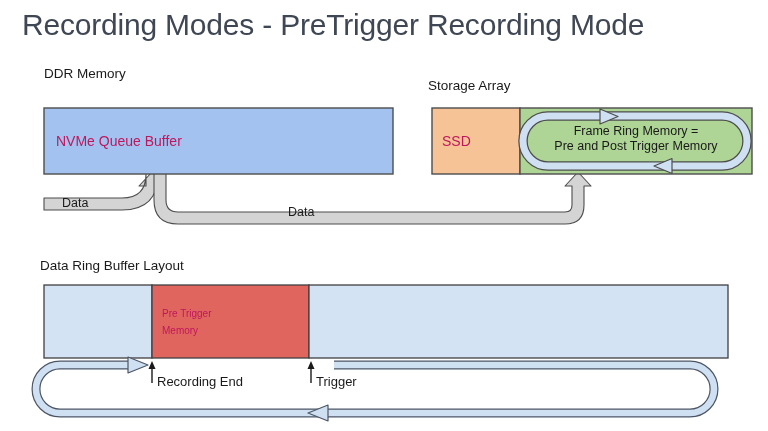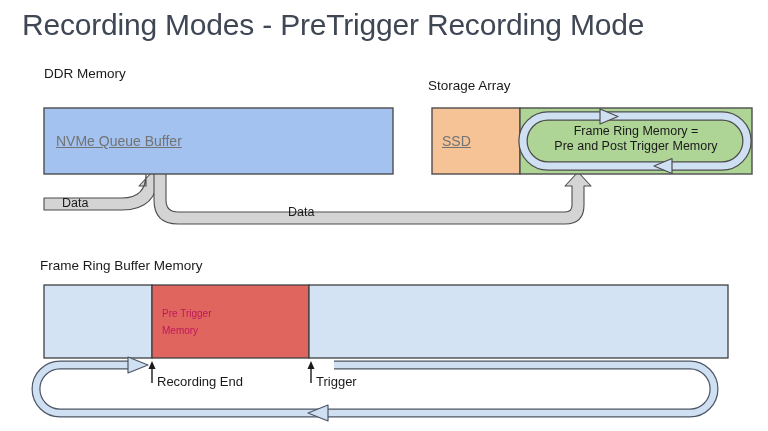--- a/index.html
+++ b/index.html
@@ -36,22 +36,21 @@
     color: #3f4654;
     letter-spacing: -0.2px;
     white-space: nowrap;
   }
   .section-label {
     font-size: 13.5px;
     color: #1a1a1a;
   }
   .box-label {
     font-size: 14px;
-    color: #737373;
-    text-decoration: underline;
+    color: #be185d;
   }
   .ring-label {
     font-size: 12.5px;
     color: #1a1a1a;
     text-align: center;
     line-height: 15px;
   }
   .pipe-label {
     font-size: 12.5px;
     color: #1a1a1a;
@@ -170,21 +169,21 @@
 
   <div class="lbl box-label" style="left:442px; top:133px;">SSD</div>
 
   <div class="lbl ring-label" style="left:560px; top:124px; width:152px;">Frame Ring Memory =</div>
   <div class="lbl ring-label" style="left:548px; top:139px; width:176px;">Pre and Post Trigger Memory</div>
 
   <div class="lbl pipe-label" style="left:62px; top:196px;">Data</div>
 
   <div class="lbl pipe-label" style="left:288px; top:205px;">Data</div>
 
-  <div class="lbl section-label" style="left:40px; top:258px;">Frame Ring Buffer Memory</div>
+  <div class="lbl section-label" style="left:40px; top:258px;">Data Ring Buffer Layout</div>
 
   <div class="lbl seg-label" style="left:162px; top:305px;">Pre Trigger</div>
   <div class="lbl seg-label" style="left:162px; top:322px;">Memory</div>
 
 
   <div class="lbl tick-label" style="left:157px; top:374px;">Recording End</div>
 
   <div class="lbl tick-label" style="left:316px; top:374px;">Trigger</div>
 
 </div>

